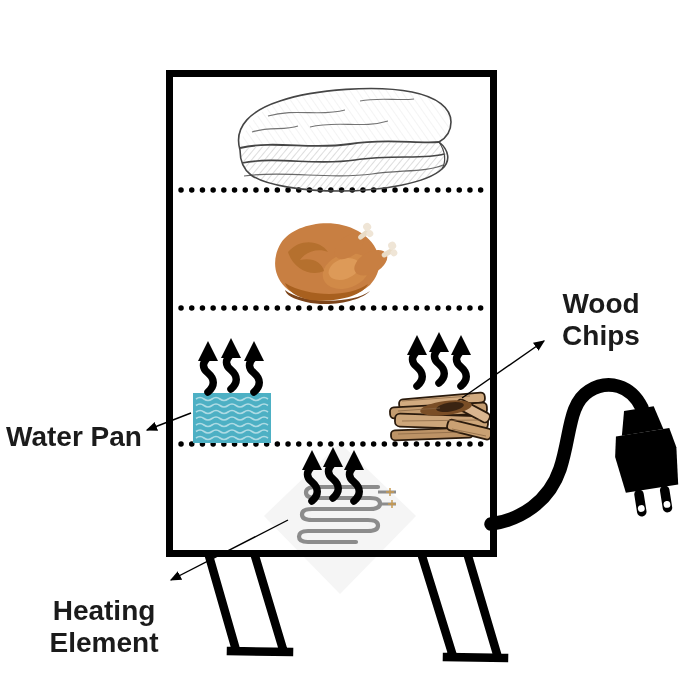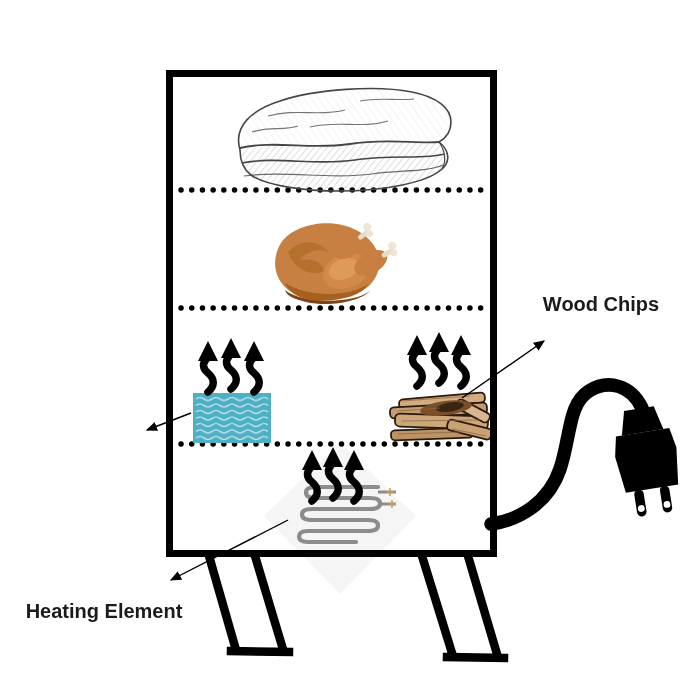--- a/index.html
+++ b/index.html
@@ -8,21 +8,21 @@
     width:700px;height:700px;
     background:#ffffff;
     overflow:hidden;
     font-family:"Liberation Sans", sans-serif;
   }
   #scene{position:absolute;left:0;top:0;}
   .lbl{
     position:absolute;
     font-family:"Liberation Sans", sans-serif;
     font-weight:700;
-    font-size:20px;
+    font-size:28px;
     line-height:32px;
     color:#1b1b1b;
     text-align:center;
   }
   #water-pan-label{left:0px;top:421px;width:148px;}
   #wood-chips-label{left:538px;top:288px;width:126px;}
   #heating-element-label{left:20px;top:577px;width:168px;margin-top:18px;}
 </style>
 </head>
 <body>
@@ -160,16 +160,17 @@
 
     <rect x="169.5" y="73.5" width="324" height="480" fill="none" stroke="#000000" stroke-width="7"></rect>
 
     <g stroke="#000000" stroke-width="1.4" fill="none">
       <line x1="191" y1="413" x2="147" y2="430" marker-end="url(#arr)"></line>
       <line x1="462" y1="398" x2="544" y2="341" marker-end="url(#arr)"></line>
       <line x1="288" y1="520" x2="171" y2="580" marker-end="url(#arr)"></line>
     </g>
   </svg>
 
+  <div class="lbl" id="water-pan-label">Water Pan</div>
   <div class="lbl" id="wood-chips-label">Wood Chips</div>
   <div class="lbl" id="heating-element-label">Heating Element</div>
 
 </div>
 
 </body></html>

